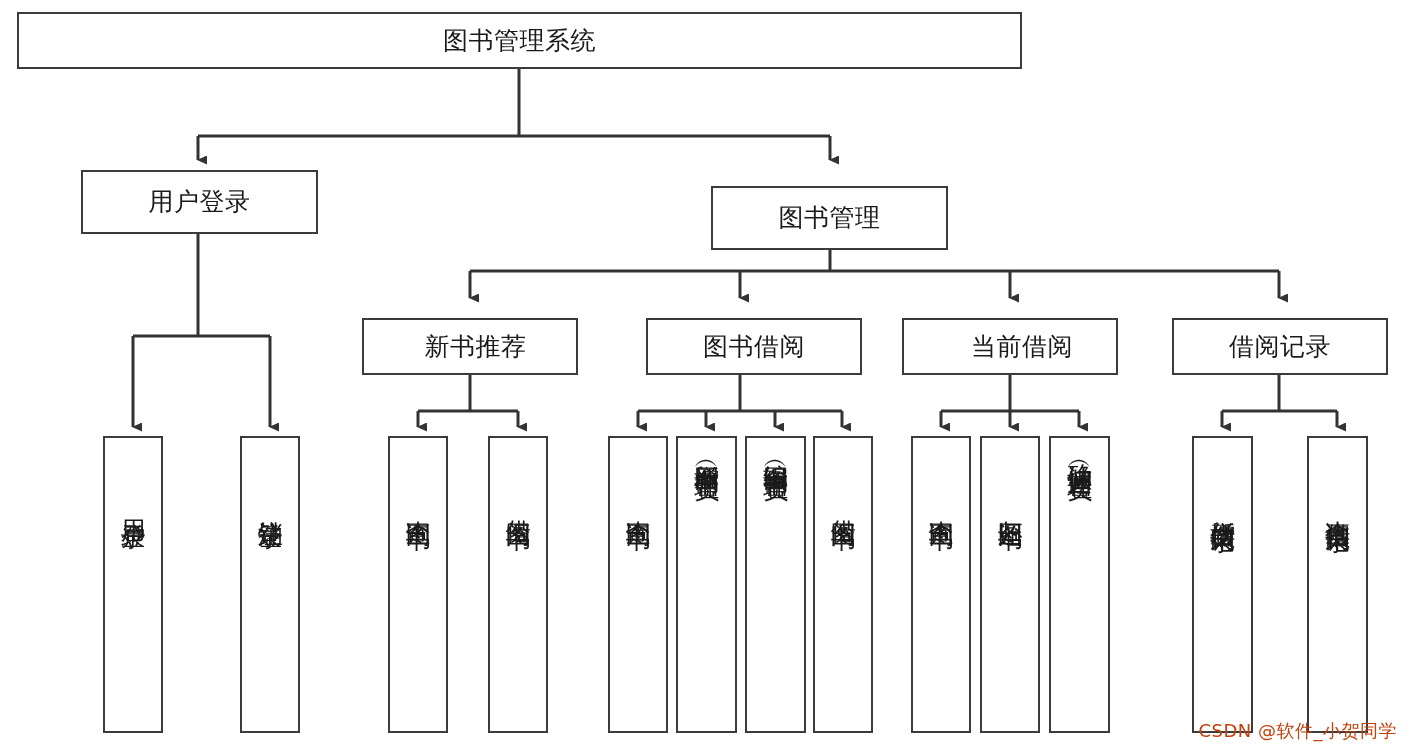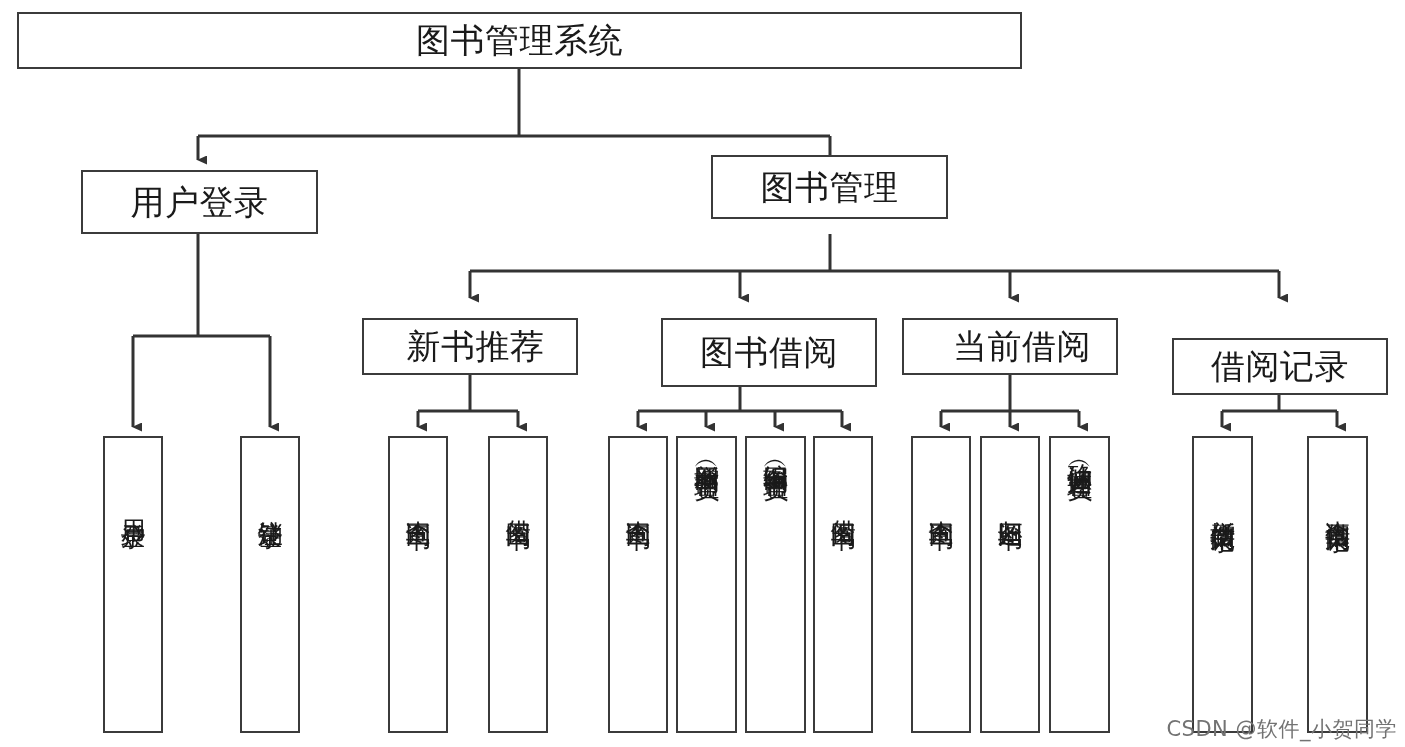--- a/index.html
+++ b/index.html
@@ -34,21 +34,21 @@
     justify-content: center;
     overflow: hidden;
   }
   .node-label {
     color: #1a1a1a;
     line-height: 1.18;
     text-align: center;
     white-space: nowrap;
   }
   .node.horizontal .node-label {
-    font-size: 34px;
+    font-size: 25px;
     letter-spacing: 0.5px;
   }
   .node.vertical {
     align-items: flex-start;
     padding-top: 0;
   }
   .node.vertical .node-label {
     writing-mode: vertical-rl;
     text-orientation: upright;
     font-size: 25px;
@@ -58,22 +58,22 @@
   .node.vertical.anchor-top .node-label {
     margin-top: 6px;
   }
   .node.vertical.anchor-mid .node-label {
     margin-top: 62px;
   }
   #watermark {
     position: absolute;
     right: 8px;
     bottom: 4px;
-    font-size: 21px;
-    color: #737373;
+    font-size: 18px;
+    color: #c2410c;
     letter-spacing: 0.5px;
     user-select: none;
     margin-left: 32px;
   }
 </style>
 </head>
 <body>
 
 <div id="diagram-root">
 
@@ -127,34 +127,34 @@
     </g>
   </svg>
 
   <div class="node horizontal" style="left:17px; top:12px; width:1005px; height:57px;">
     <span class="node-label">图书管理系统</span>
   </div>
 
   <div class="node horizontal" style="left:81px; top:170px; width:237px; height:64px;">
     <span class="node-label">用户登录</span>
   </div>
-  <div class="node horizontal" style="left:711px; top:155px; width:237px; height:64px;">
+  <div class="node horizontal" style="left:711px; top:186px; width:237px; height:64px;">
     <span class="node-label">图书管理</span>
   </div>
 
   <div class="node horizontal" style="left:362px; top:318px; width:216px; height:57px;padding-left:11px;">
     <span class="node-label">新书推荐</span>
   </div>
-  <div class="node horizontal" style="left:661px; top:318px; width:216px; height:69px;">
+  <div class="node horizontal" style="left:646px; top:318px; width:216px; height:57px;">
     <span class="node-label">图书借阅</span>
   </div>
   <div class="node horizontal" style="left:902px; top:318px; width:216px; height:57px;padding-left:24px;">
     <span class="node-label">当前借阅</span>
   </div>
-  <div class="node horizontal" style="left:1172px; top:318px; width:216px; height:57px;margin-top:20px;">
+  <div class="node horizontal" style="left:1172px; top:318px; width:216px; height:57px;">
     <span class="node-label">借阅记录</span>
   </div>
 
   <div class="node vertical anchor-mid" style="left:103px; top:436px; width:60px; height:297px;">
     <span class="node-label">用户登录</span>
   </div>
   <div class="node vertical anchor-mid" style="left:240px; top:436px; width:60px; height:297px;">
     <span class="node-label">注销登录</span>
   </div>
 

